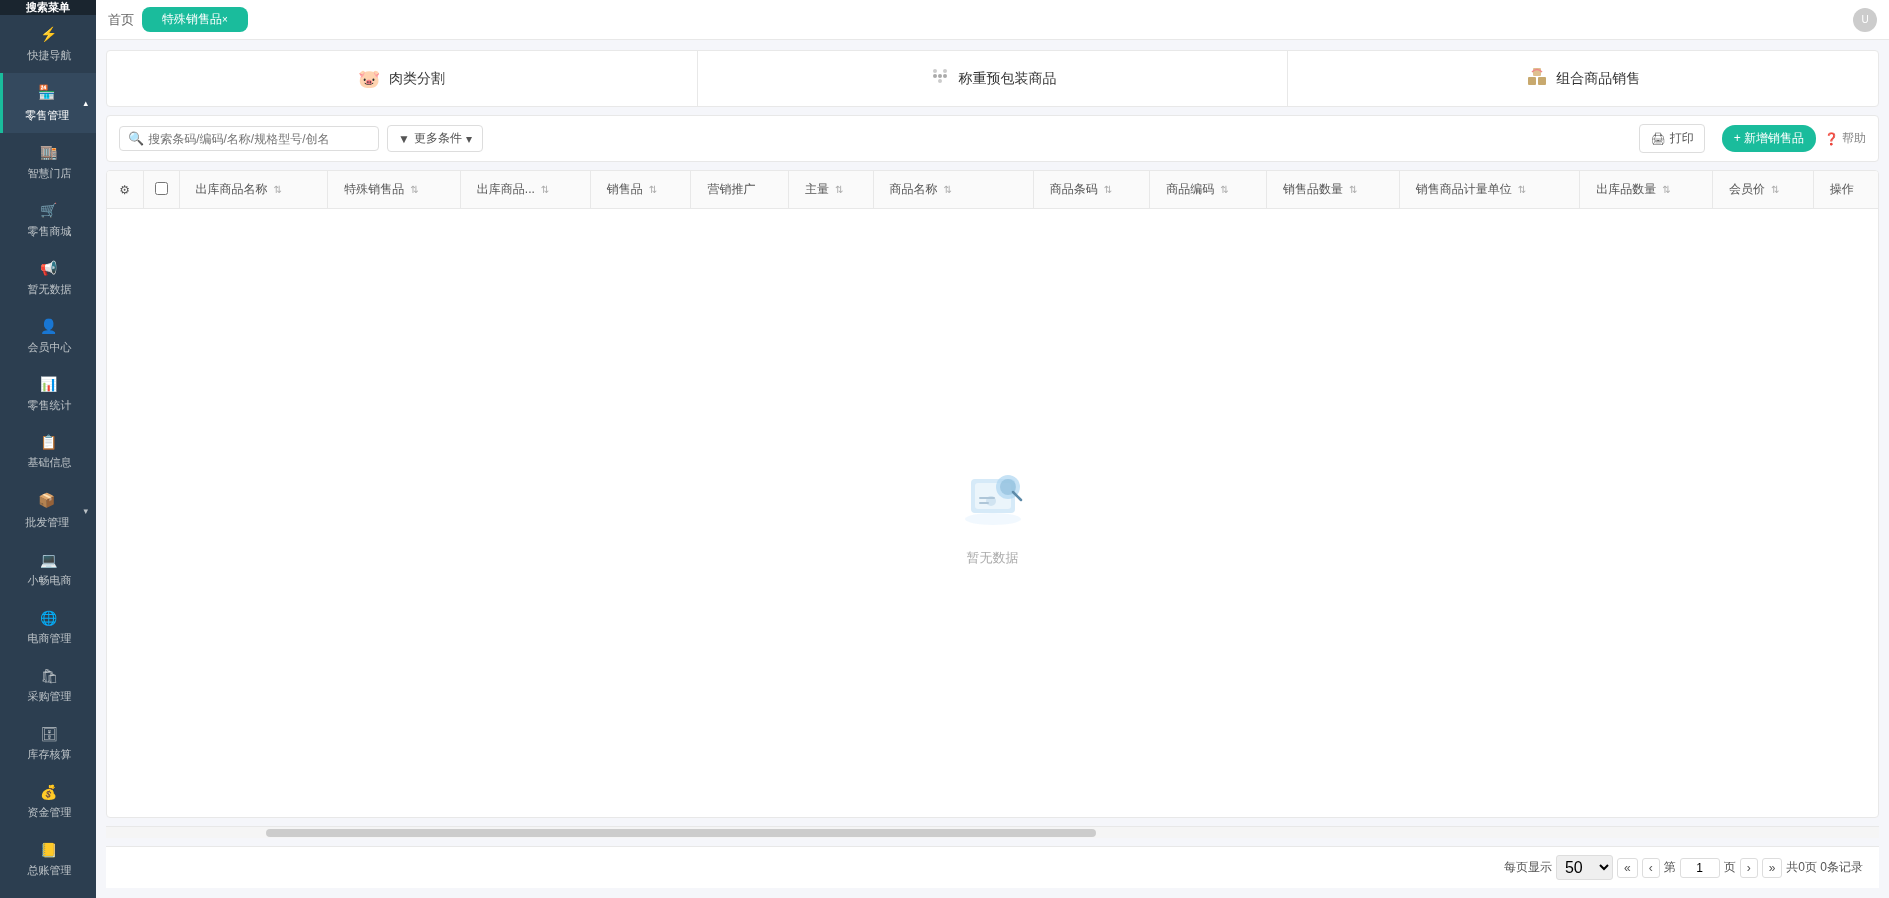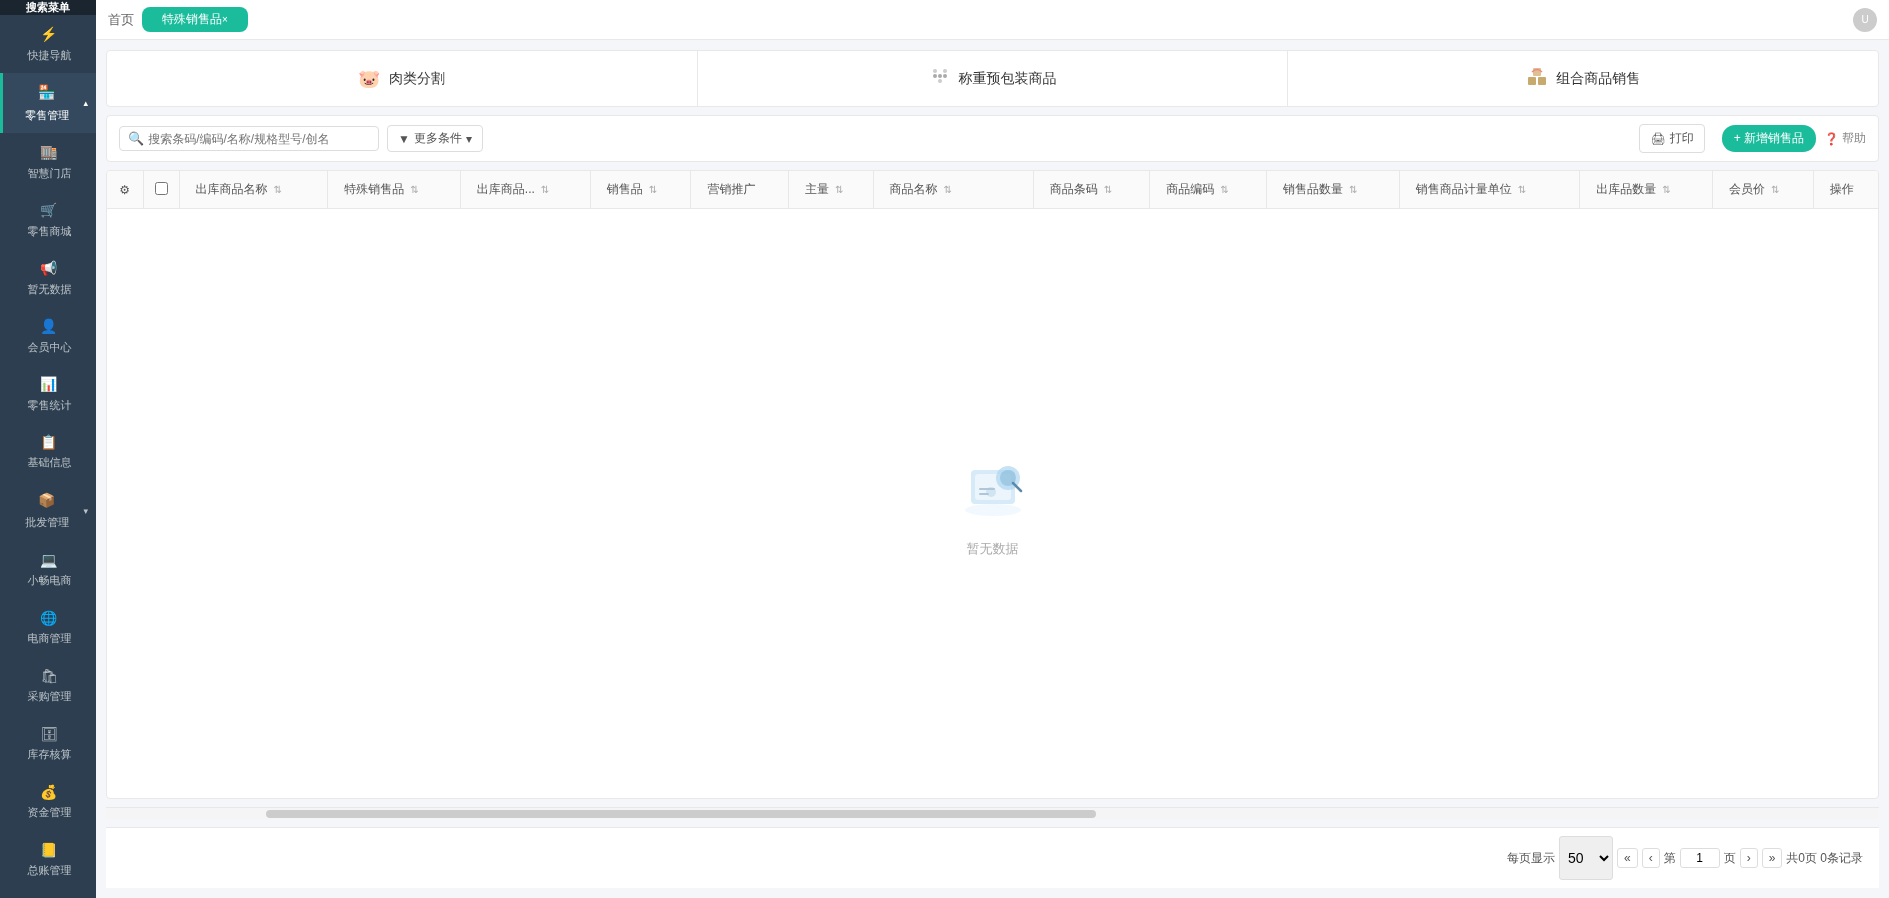--- a/index.html
+++ b/index.html
@@ -256,22 +256,22 @@
       padding: 8px 16px;
       border-top: 1px solid #e8e8e8;
       gap: 4px;
       font-size: 12px;
       color: #555;
       flex-shrink: 0;
     }
     .page-size-select {
       border: 1px solid #ddd;
       border-radius: 3px;
-      padding: 12px 4px;
-      font-size: 14px;
+      padding: 2px 4px;
+      font-size: 16px;
     }
     .page-btn {
       border: 1px solid #ddd;
       background: #fff;
       padding: 2px 6px;
       cursor: pointer;
       border-radius: 3px;
       color: #555;
       font-size: 12px;
     }

